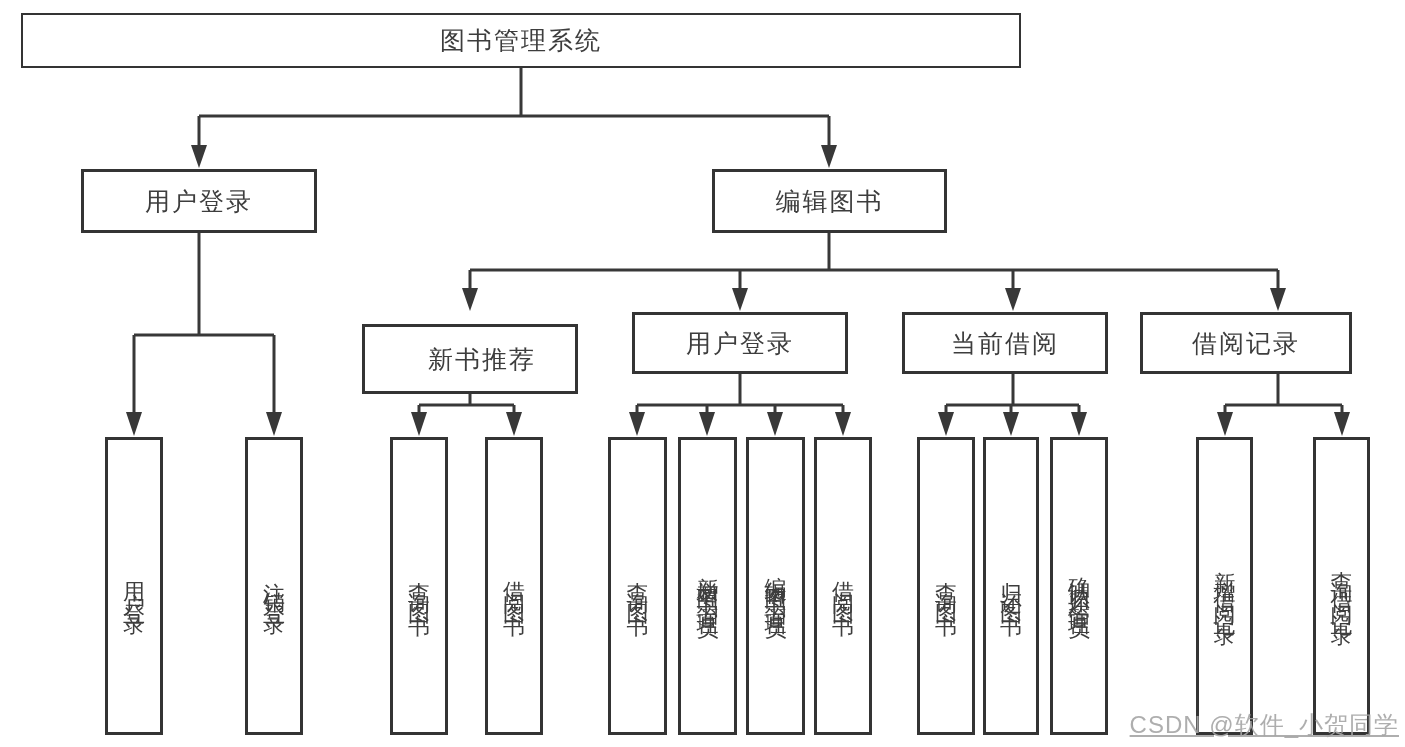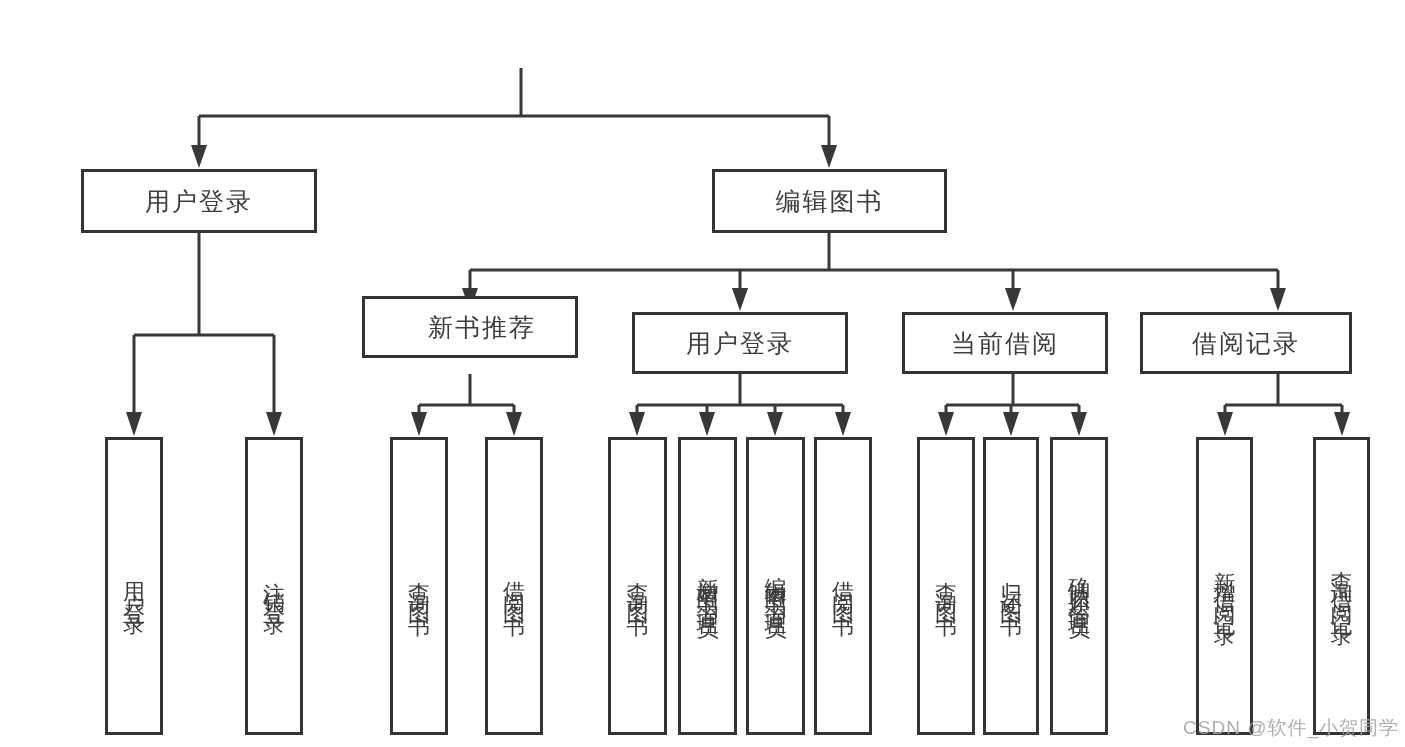--- a/index.html
+++ b/index.html
@@ -48,25 +48,26 @@
     font-size: 22px;
     letter-spacing: 11px;
     line-height: 1;
     color: #3d3d3d;
   }
   .v-label.tight { letter-spacing: 6px; }
   .watermark {
     position: absolute;
     right: 6px;
     bottom: 6px;
-    font-size: 19px;
+    font-size: 24px;
     color: rgba(165,165,165,0.9);
     letter-spacing: 1px;
     white-space: nowrap;
     z-index: 5;
+    text-decoration: underline;
   }
 </style>
 </head>
 <body>
 
 <div class="stage">
 
   <svg class="connectors" viewBox="0 0 1405 747" xmlns="http://www.w3.org/2000/svg">
     <g stroke="#383838" stroke-width="3" fill="none">
 
@@ -100,29 +101,32 @@
       <polygon points="767,412 783,412 775,436"></polygon>
       <polygon points="835,412 851,412 843,436"></polygon>
       <polygon points="938,412 954,412 946,436"></polygon>
       <polygon points="1003,412 1019,412 1011,436"></polygon>
       <polygon points="1071,412 1087,412 1079,436"></polygon>
       <polygon points="1217,412 1233,412 1225,436"></polygon>
       <polygon points="1334,412 1350,412 1342,436"></polygon>
     </g>
   </svg>
 
+  <div class="box root-box" style="left:21px; top:13px; width:1000px; height:55px;">
+    <span class="h-label">图书管理系统</span>
+  </div>
 
   <div class="box" style="left:81px; top:169px; width:236px; height:64px;">
     <span class="h-label">用户登录</span>
   </div>
   <div class="box" style="left:712px; top:169px; width:235px; height:64px;">
     <span class="h-label">编辑图书</span>
   </div>
 
-  <div class="box" style="left:362px; top:296px; width:216px; height:62px;padding-left:24px;">
+  <div class="box" style="left:362px; top:324px; width:216px; height:70px;padding-left:24px;">
     <span class="h-label">新书推荐</span>
   </div>
   <div class="box" style="left:632px; top:312px; width:216px; height:62px;">
     <span class="h-label">用户登录</span>
   </div>
   <div class="box" style="left:902px; top:312px; width:206px; height:62px;">
     <span class="h-label">当前借阅</span>
   </div>
   <div class="box" style="left:1140px; top:312px; width:212px; height:62px;">
     <span class="h-label">借阅记录</span>

